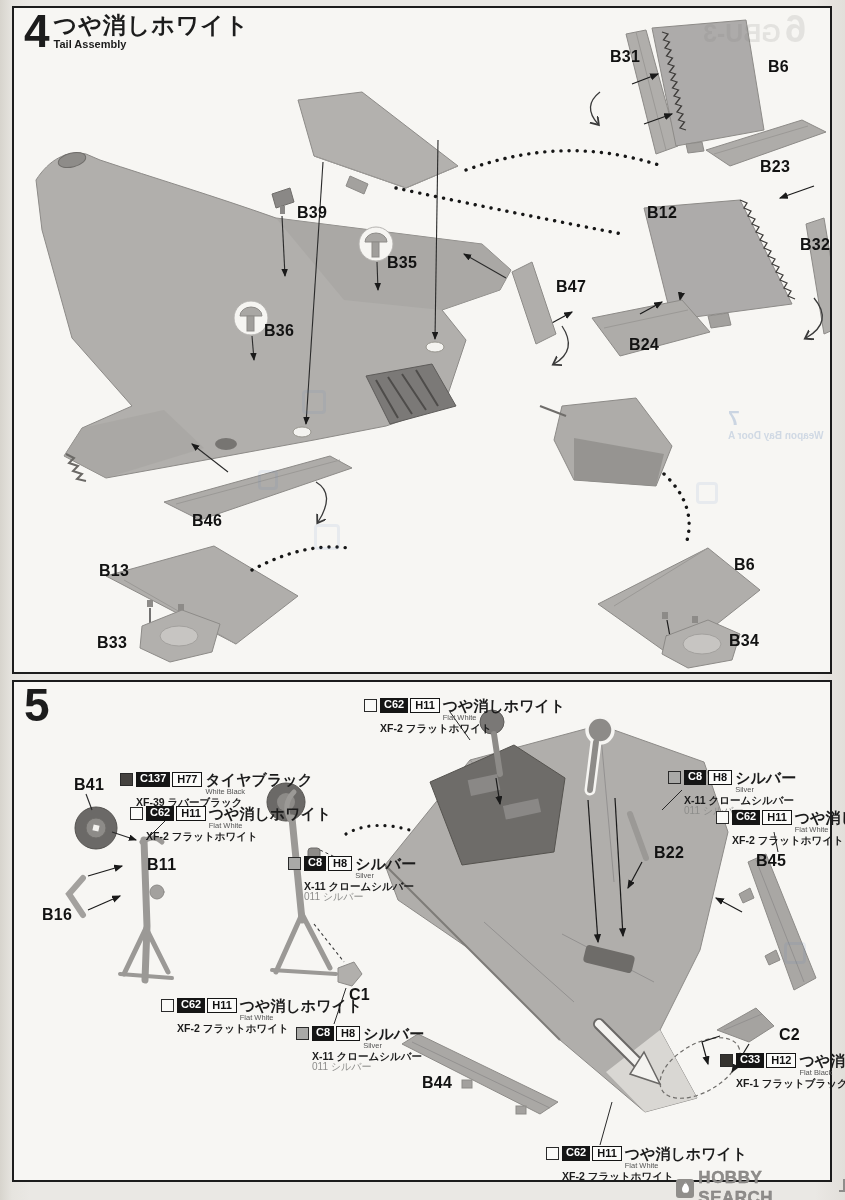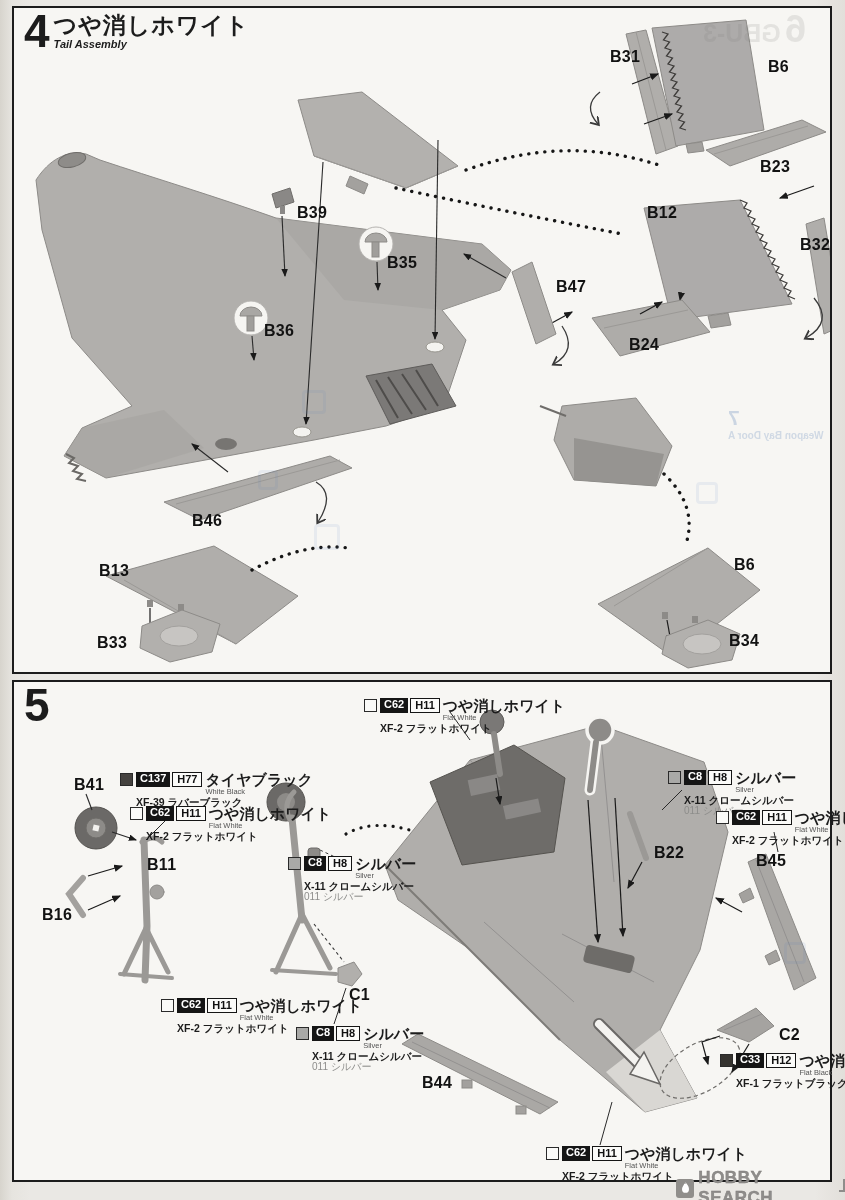--- a/index.html
+++ b/index.html
@@ -15,21 +15,21 @@
     border:2px solid #1c1c1c;
   }
   #panel4 { left:12px; top:6px;  width:820px; height:668px; }
   #panel5 { left:12px; top:680px; width:820px; height:502px; }
   .diagram { position:absolute; left:0; top:0; width:100%; height:100%; }
 
   .step-head { position:absolute; left:10px; top:5px; display:flex; align-items:flex-start; z-index:6; }
   .step-num { font-size:46px; font-weight:700; line-height:0.82; letter-spacing:-2px; }
   .titles { margin-left:6px; padding-top:1px; }
   .t-jp { font-size:23px; font-weight:700; line-height:1; letter-spacing:1px; white-space:nowrap; }
-  .t-en { font-size:11px; font-weight:700; line-height:1.1; margin-top:1px; white-space:nowrap;font-style:italic; }
+  .t-en { font-size:11px; font-weight:700; line-height:1.1; margin-top:1px; white-space:nowrap; }
 
   .plabel { position:absolute; font-size:16px; font-weight:700; letter-spacing:.3px; color:#121212; z-index:5; white-space:nowrap; }
 
   .callout { position:absolute; z-index:7; line-height:1.05; white-space:nowrap; }
   .co-row { display:flex; align-items:flex-start; }
   .swatch { width:13px; height:13px; border:1.3px solid #2a2a2a; margin-top:1px; margin-right:3px; flex:none; }
   .code { font-weight:700; font-size:11px; padding:1px 4px 0 4px; height:15px; }
   .gsi { background:#151515; color:#ffffff; }
   .aq  { background:#fbfbf9; color:#111111; border:1.6px solid #151515; margin-left:2px; }
   .names { display:flex; flex-direction:column; margin-left:3px; }

